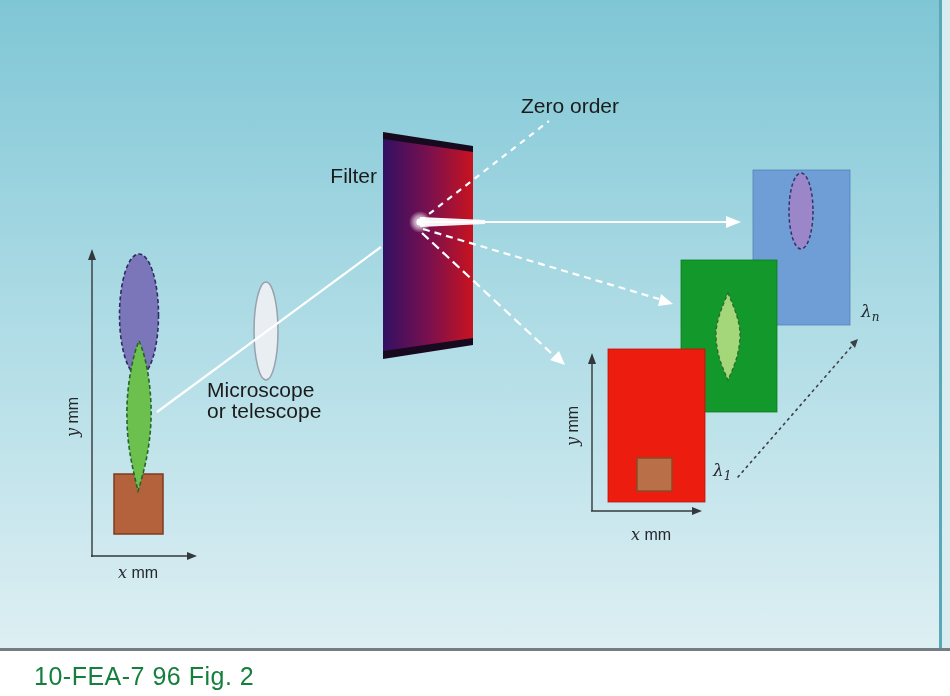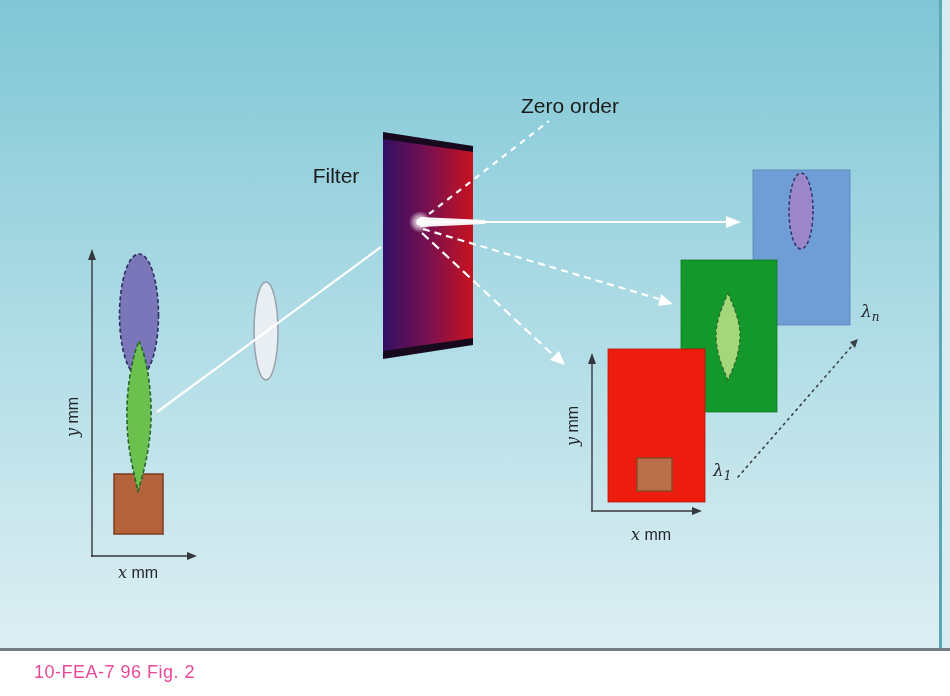--- a/index.html
+++ b/index.html
@@ -12,23 +12,23 @@
   svg{position:absolute;left:0;top:0;}
   .lbl{position:absolute;color:#1b1b1b;font-size:21px;line-height:21px;white-space:nowrap;}
   .axis-lbl{position:absolute;color:#24282c;font-size:16px;white-space:nowrap;
             transform:translate(-50%,-50%);}
   .axis-lbl.rot{transform:translate(-50%,-50%) rotate(-90deg);}
   .var{font-family:"DejaVu Serif",serif;font-style:italic;}
   .unit{font-family:"Liberation Sans",sans-serif;}
   .lambda{position:absolute;color:#24282c;font-size:17px;font-family:"DejaVu Serif",serif;
           font-style:italic;white-space:nowrap;}
   .lambda .sub{font-size:12px;vertical-align:-4px;}
-  #filter-label{text-align:center;width:82px;}
+  #filter-label{text-align:right;width:82px;}
   #lens-label span{display:block;}
-  #figure-caption{position:absolute;left:34px;top:662px;font-size:18px;color:#ec4899;
+  #figure-caption{position:absolute;left:34px;top:662px;font-size:25px;color:#15803d;
                   letter-spacing:0.5px;}
 </style>
 </head>
 <body>
 
 <div id="stage">
 
   <div id="figure-panel" style="background: linear-gradient(rgb(127, 198, 213) 0%, rgb(170, 218, 228) 45%, rgb(221, 239, 243) 100%);">
 
     <svg width="950" height="648" viewBox="0 0 950 648">
@@ -106,20 +106,24 @@
       <g>
         <line x1="738" y1="477" x2="852" y2="346" stroke-width="1.6" stroke-dasharray="1.8 4.5" stroke-linecap="round" stroke="#3c4146"></line>
         <polygon points="858,339 855,348 850,342" fill="#3c4146"></polygon>
       </g>
     </svg>
 
     <div class="lbl" id="filter-label" style="left:295px;top:165px;">Filter</div>
 
     <div class="lbl" style="left:521px;top:95px;">Zero order</div>
 
+    <div class="lbl" id="lens-label" style="left:207px;top:379px;">
+      <span>Microscope</span>
+      <span>or telescope</span>
+    </div>
 
     <div class="axis-lbl rot" style="left:72px;top:417px;">
       <span class="var">y</span><span class="unit"> mm</span>
     </div>
     <div class="axis-lbl" style="left:138px;top:572px;">
       <span class="var">x</span><span class="unit"> mm</span>
     </div>
 
     <div class="axis-lbl rot" style="left:572px;top:426px;">
       <span class="var">y</span><span class="unit"> mm</span>

